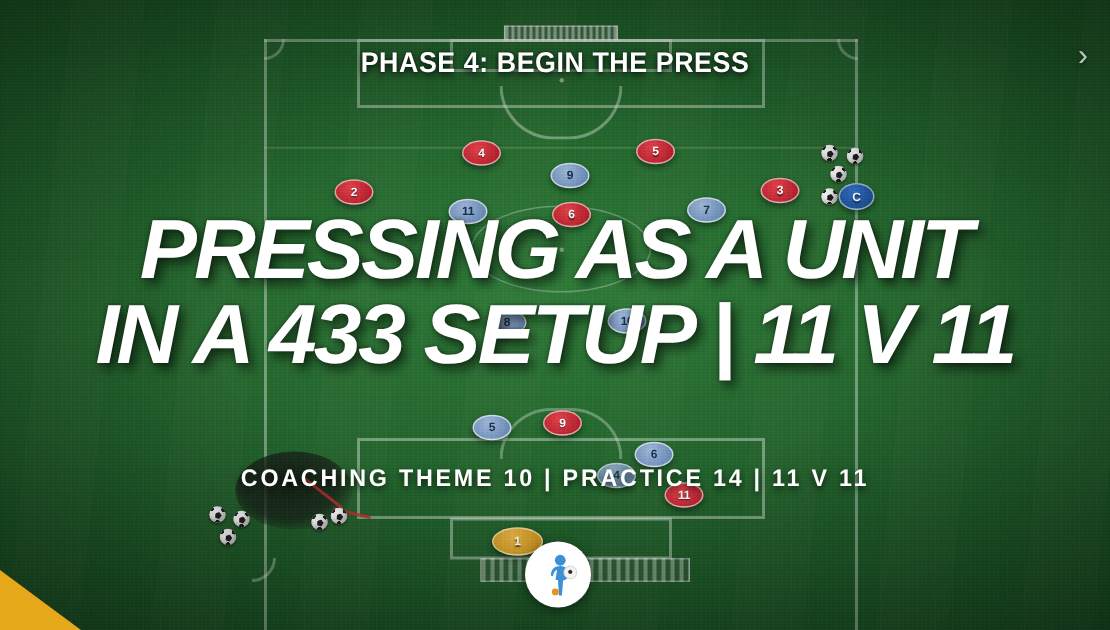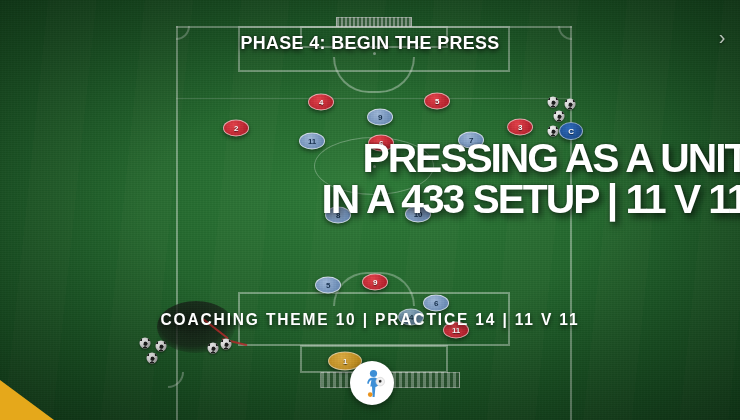--- a/index.html
+++ b/index.html
@@ -96,24 +96,24 @@
     font-size:19px; font-weight:bold;
     color:#ffffff;
     letter-spacing:.4px;
     text-shadow:0 2px 5px rgba(0,0,0,.75), 0 0 2px rgba(0,0,0,.6);
     font-family:"Liberation Sans", sans-serif;
     transform:scaleX(.94);
   }
 
   #title {
     position:absolute; left:0; right:0; top:139px;
-    text-align:right;
+    text-align:center;
     color:#fff;
-    font-weight:bold; 
-    font-size:40px; line-height:.98;
+    font-weight:bold; font-style:italic;
+    font-size:56px; line-height:.98;
     letter-spacing:-2px;
     font-family:"Liberation Sans", sans-serif;
     text-shadow:3px 4px 7px rgba(0,0,0,.60), 0 0 3px rgba(0,0,0,.45);
   }
   #title .l { display:block; transform:scaleX(1.02); white-space:nowrap; }
   #title .l2 { margin-top:2px; }
 
   #subtitle {
     position:absolute; left:0; right:0; top:311px;
     text-align:center;

